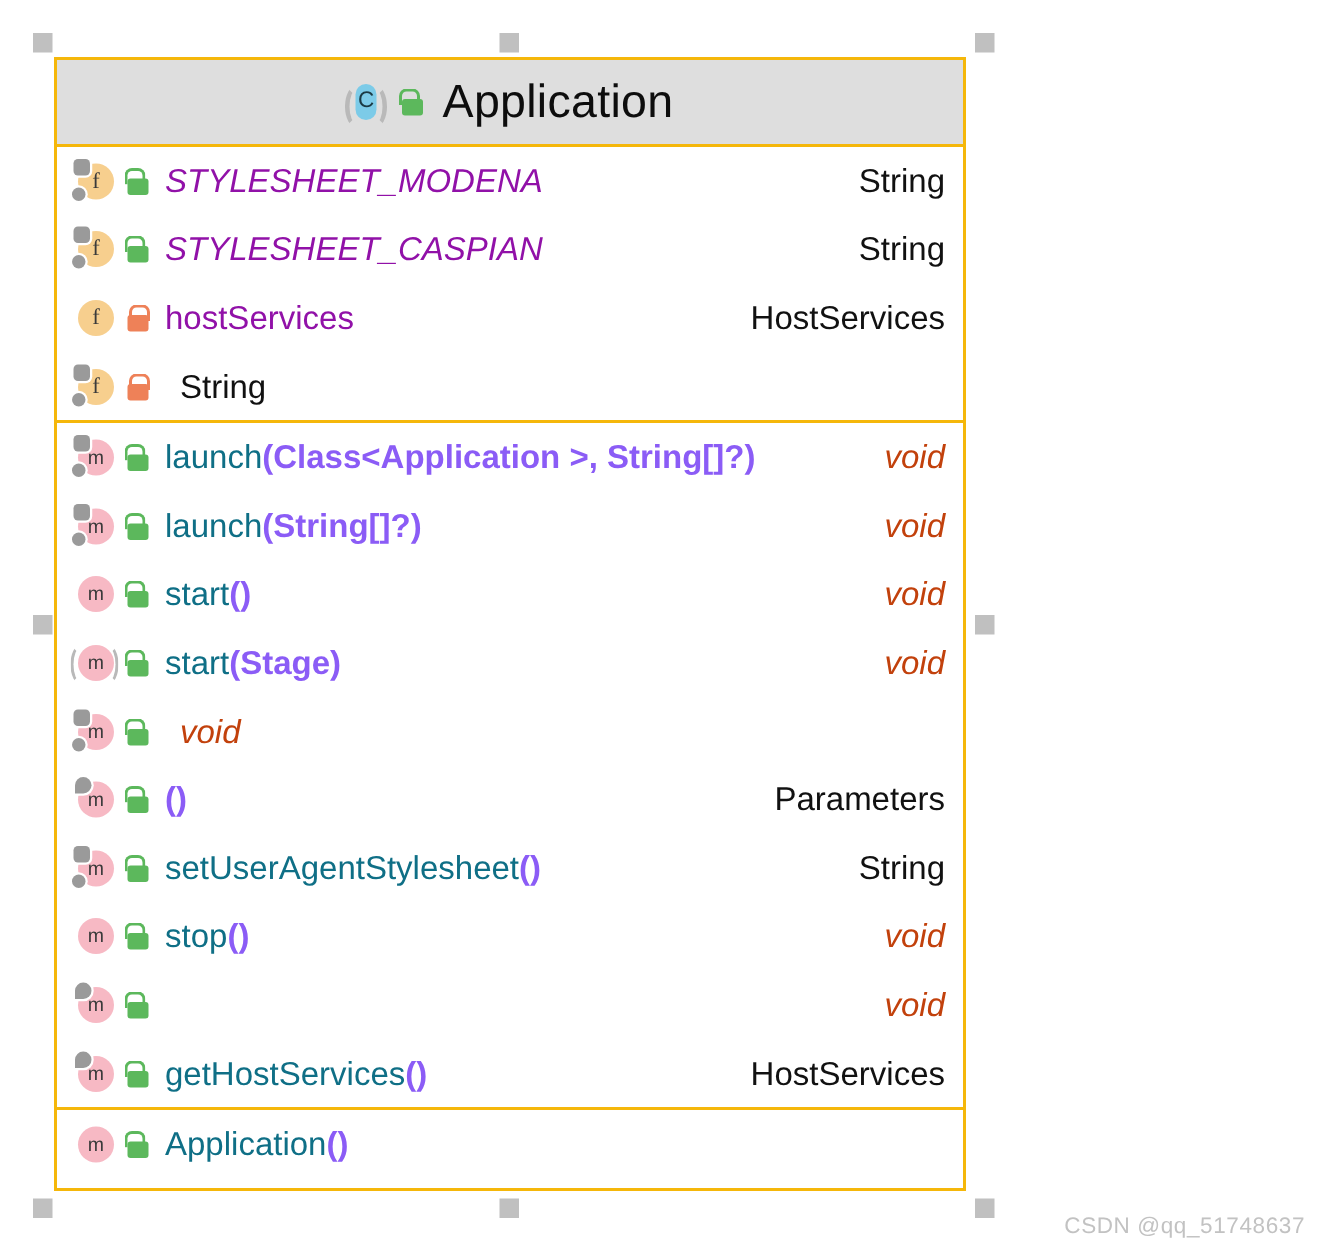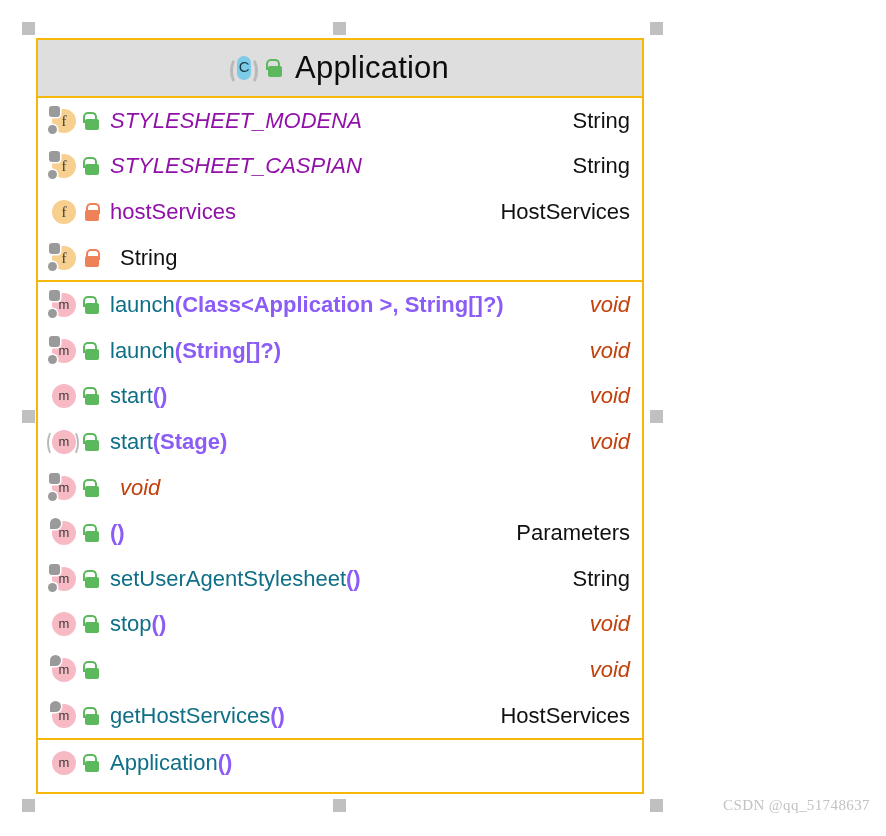--- a/index.html
+++ b/index.html
@@ -220,24 +220,24 @@
   .icon-lock.private .body { background: #ee8158; }
   .icon-lock.private .shackle { left: 4px; border-color: #ee8158; }
 
   
   .class-header .icon-lock { margin-left: 8px; margin-right: 0; }
 
   
   #watermark {
     position: absolute;
     right: 16px;
-    bottom: 22px;
+    bottom: 10px;
     font-size: 15px;
     color: #c2c2c2;
-    font-family: Liberation Serif, serif;
+    font-family: Liberation Sans, sans-serif;
     letter-spacing: 0.4px;
     z-index: 5;
   }
 </style>
 </head>
 <body>
 
 <div id="handles-layer">
     <div class="handle" style="left: 22px; top: 22px; background: rgb(192, 192, 192);"></div>
     <div class="handle" style="left: 333px; top: 22px; background: rgb(192, 192, 192);"></div>

